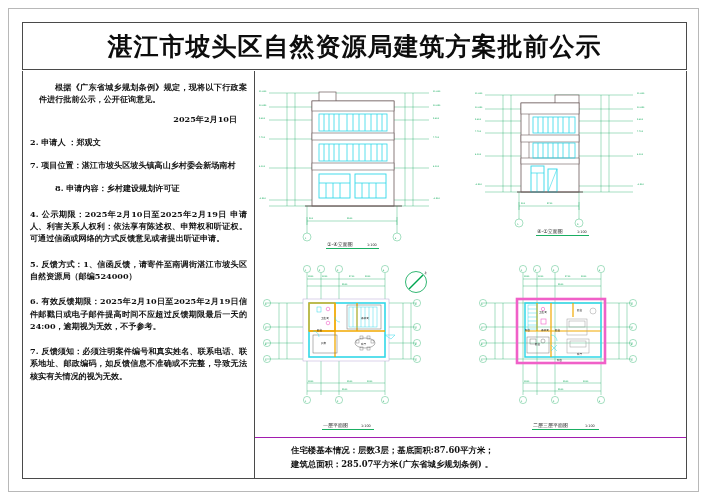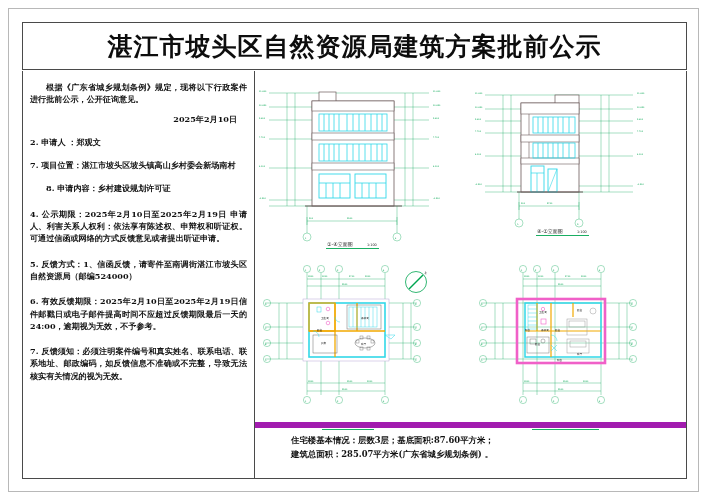--- a/index.html
+++ b/index.html
@@ -59,21 +59,21 @@
   }
   .nt {
     font-family: "DejaVu Serif", "Liberation Serif", serif;
     font-size: 8.1px;
     font-weight: 700;
     line-height: 1.52;
     color: #111;
     margin: 0;
     text-align: justify;
   }
-  .nt.ind { text-indent: 16px; }
+  .nt.ind { text-indent: 16px; margin-left: 9px; }
   .nt.right { text-align: right; padding-right: 10px; text-indent: 0; }
   .gap-s { height: 7px; }
   .gap-m { height: 11px; }
   .gap-l { height: 13px; }
 
   
   #draw-area {
     position: absolute;
     left: 232px; top: 0;
     right: 0; bottom: 0;
@@ -88,23 +88,23 @@
     overflow: hidden;
   }
   #dwg-el-1 { left: 2px;   top: 2px;   width: 214px; height: 180px; }
   #dwg-el-2 { left: 218px; top: 2px;   width: 214px; height: 180px; }
   #dwg-pl-1 { left: 2px;   top: 184px; width: 214px; height: 182px; }
   #dwg-pl-2 { left: 218px; top: 184px; width: 214px; height: 182px; }
 
   
   #summary-box {
     position: absolute;
-    left: 0; bottom: 15px;
+    left: 0; bottom: 0;
     width: 100%; height: 41px;
-    border-top: 6px solid #a21caf;
+    border-top: 1px solid #a21caf;
     padding: 6px 0 0 36px;
   }
   .sm {
     font-family: "DejaVu Serif", "Liberation Serif", serif;
     font-size: 8.4px;
     font-weight: 700;
     line-height: 1.62;
     color: #111;
     margin: 0;
     white-space: nowrap;

